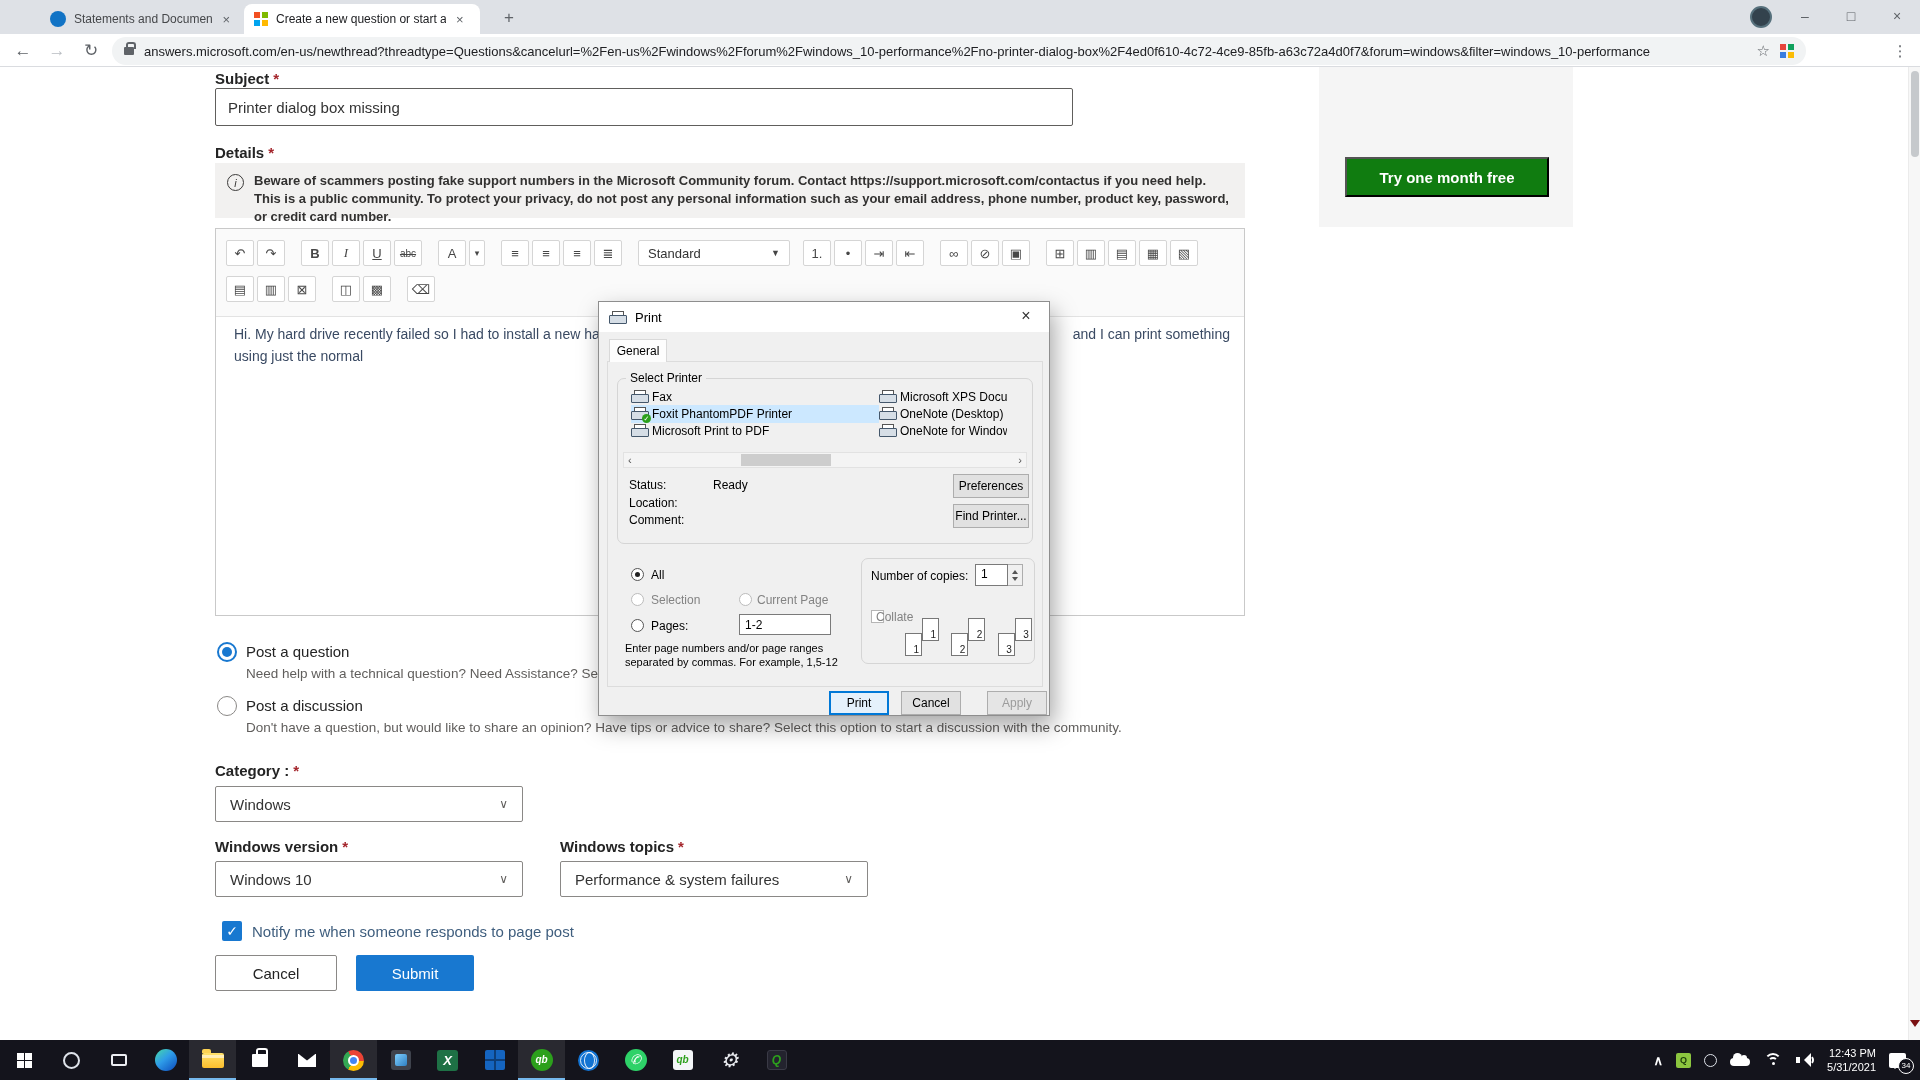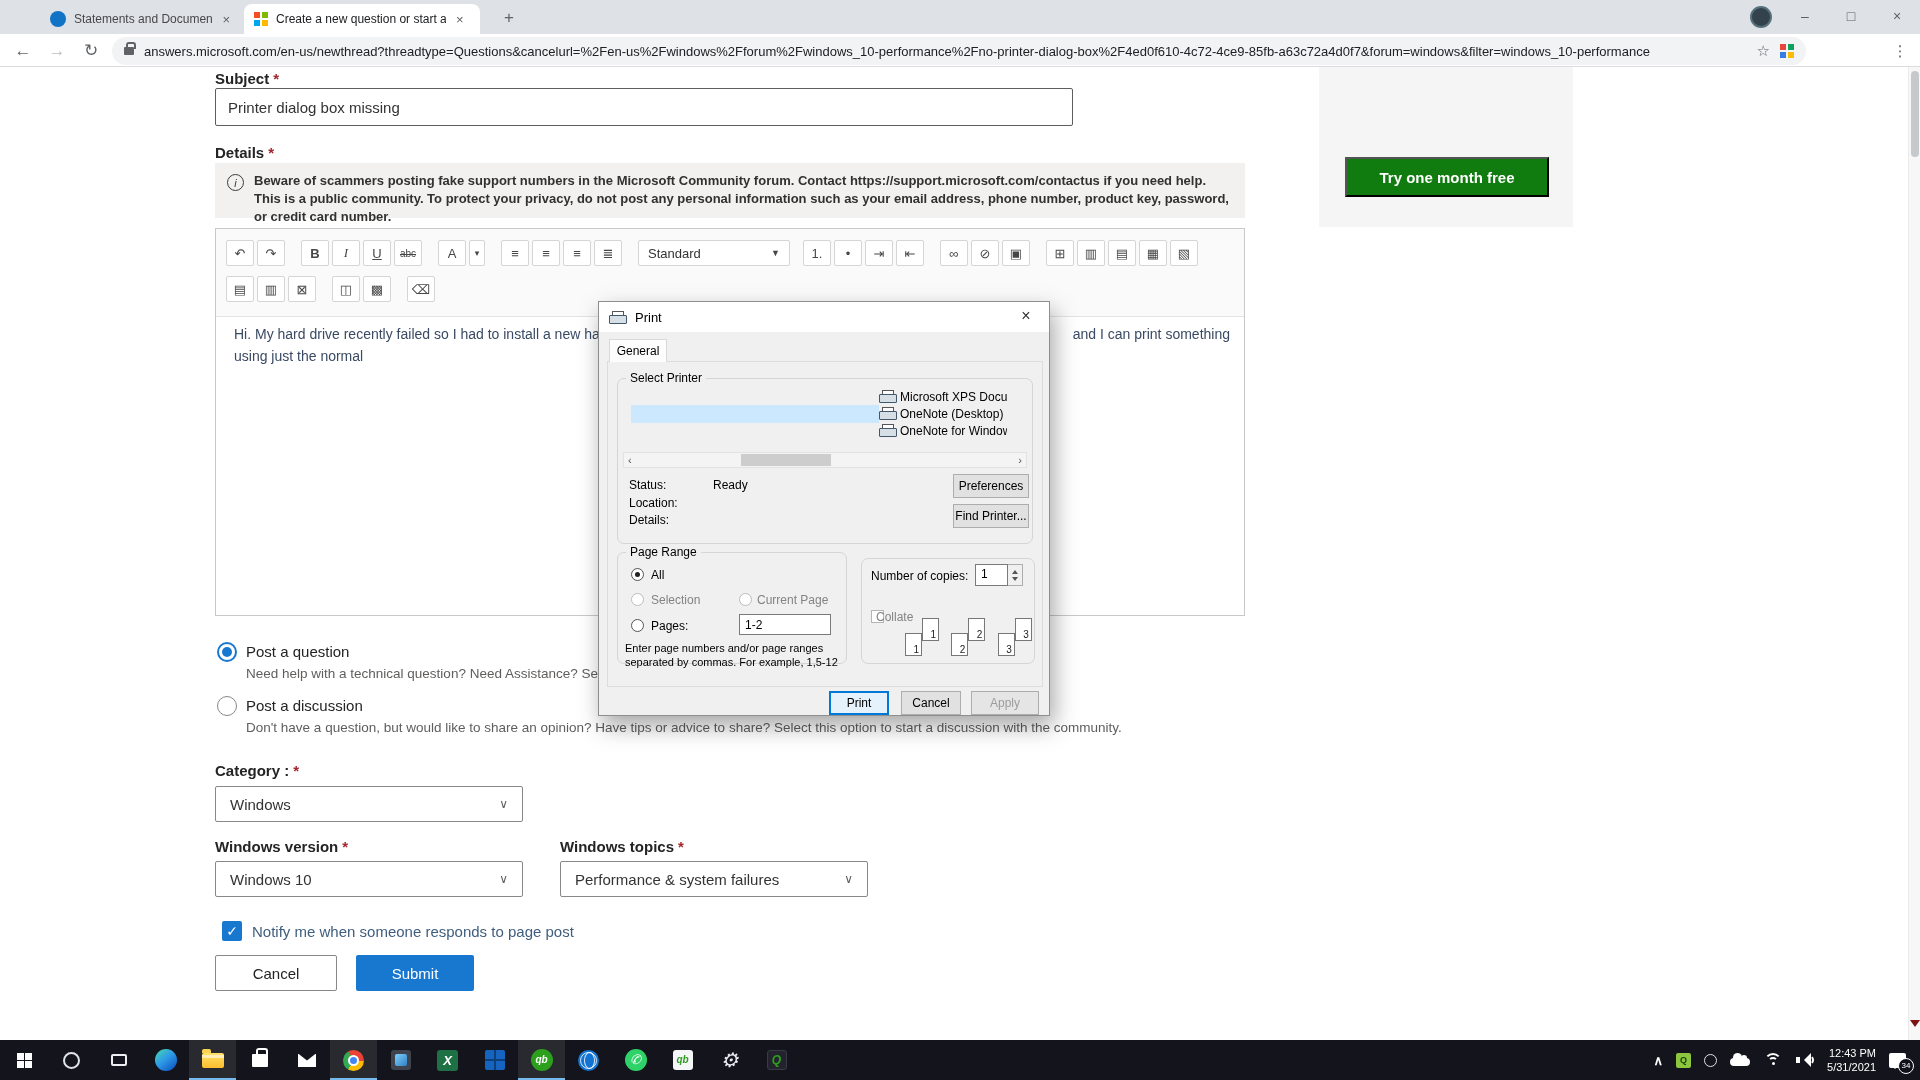--- a/index.html
+++ b/index.html
@@ -372,20 +372,39 @@
     </div>
     <div class="dlg-close">×</div>
 
     <div class="dlg-tab">General</div>
     <div class="dlg-panel"></div>
 
     <div class="grp" style="left:18px;top:76px;width:416px;height:166px">
       <span class="grp-lbl">Select Printer</span>
     </div>
     <div class="phl"></div>
+    <div style="position:absolute;left:32px;top:86px;width:250px">
+
+        <div class="prow" style="position:relative" data-selected="false">
+          <span class="pico" data-icon="printer"></span>
+          <span>Fax</span>
+        </div>
+
+        <div class="prow" style="position:relative" data-selected="true">
+          <span class="pico" data-icon="printer-check">
+            <span class="chk">✓</span>
+          </span>
+          <span>Foxit PhantomPDF Printer</span>
+        </div>
+
+        <div class="prow" style="position:relative" data-selected="false">
+          <span class="pico" data-icon="printer"></span>
+          <span>Microsoft Print to PDF</span>
+        </div>
+      </div>
     <div style="position:absolute;left:280px;top:86px;width:128px;overflow:hidden">
 
         <div class="prow" style="position:relative">
           <span class="pico" data-icon="printer"></span>
           <span>Microsoft XPS Document</span>
         </div>
 
         <div class="prow" style="position:relative">
           <span class="pico" data-icon="printer"></span>
           <span>OneNote (Desktop)</span>
@@ -398,27 +417,24 @@
       </div>
     <div class="hscroll">
       <span>‹</span>
       <span>›</span>
     </div>
     <div class="hthumb"></div>
 
     <div style="position:absolute;left:30px;top:176px">Status:</div>
     <div style="position:absolute;left:114px;top:176px">Ready</div>
     <div style="position:absolute;left:30px;top:194px">Location:</div>
-    <div style="position:absolute;left:30px;top:211px">Details:</div>
+    <div style="position:absolute;left:30px;top:211px">Comment:</div>
     <button class="dbtn" style="left:354px;top:172px;width:76px;height:24px">Preferences</button>
     <button class="dbtn" style="left:354px;top:202px;width:76px;height:24px">Find Printer...</button>
 
-    <div class="grp" style="left:18px;top:250px;width:230px;height:112px">
-      <span class="grp-lbl">Page Range</span>
-    </div>
     <div class="dradio" style="left:32px;top:266px" data-selected="true"></div>
     <div style="position:absolute;left:52px;top:266px">All</div>
     <div class="dradio disabled" style="left:32px;top:291px"></div>
     <div class="gray" style="position:absolute;left:52px;top:291px">Selection</div>
     <div class="dradio disabled" style="left:140px;top:291px"></div>
     <div class="gray" style="position:absolute;left:158px;top:291px">Current Page</div>
     <div class="dradio" style="left:32px;top:317px"></div>
     <div style="position:absolute;left:52px;top:317px">Pages:</div>
     <div class="dinput" style="left:140px;top:312px;width:92px;height:21px">
         <span>1-2</span>
@@ -467,21 +483,21 @@
             <span>3</span>
           </div>
           <div class="pg front">
             <span>3</span>
           </div>
         </div>
       </div>
 
     <button class="dbtn def" style="left:230px;top:389px;width:60px;height:24px">Print</button>
     <button class="dbtn" style="left:302px;top:389px;width:60px;height:24px">Cancel</button>
-    <button class="dbtn disabled" style="left:372px;top:389px;width:68px;height:24px">Apply</button>
+    <button class="dbtn disabled" style="left:388px;top:389px;width:60px;height:24px">Apply</button>
   </div>
 
   <div class="taskbar">
     <div class="start">
         <i></i>
       </div>
     <div class="apps">
 
         <div class="app" data-icon="cortana" data-active="false">
           <i></i>

